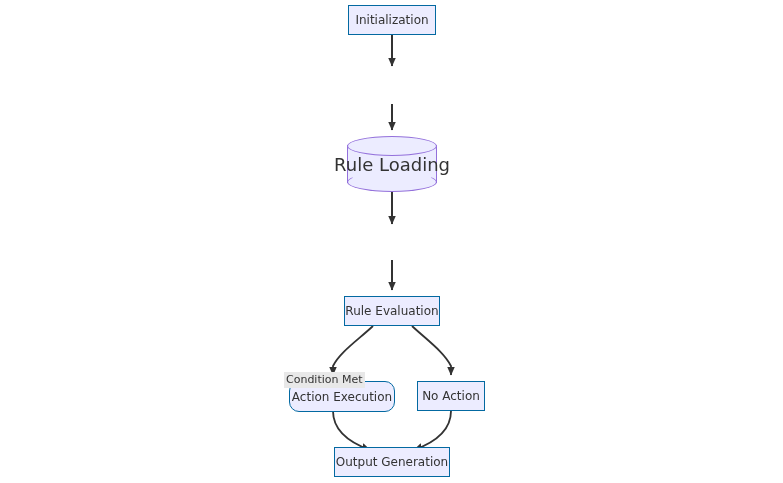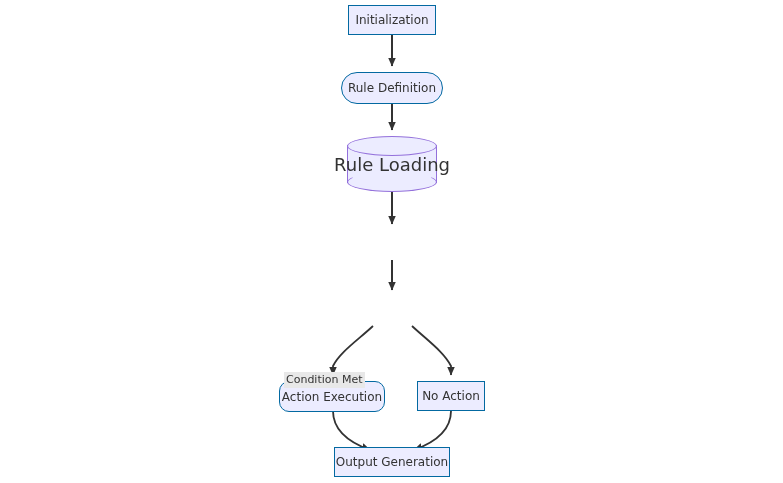--- a/index.html
+++ b/index.html
@@ -133,34 +133,34 @@
 
     <path d="M333,411 C333,430 348,442 370,450" stroke="#333333" stroke-width="1.8" fill="none" marker-end="url(#arrowhead)"></path>
 
     <path d="M451,411 C451,430 436,442 414,450" stroke="#333333" stroke-width="1.8" fill="none" marker-end="url(#arrowhead)"></path>
   </svg>
 
   <div class="node node-rect" style="left:348px; top:5px; width:88px; height:30px;">
     <span>Initialization</span>
   </div>
 
-  <div class="node node-stadium" style="left:341px; top:72px; width:102px; height:32px;">
-    <span>Rule Definition</span>
-  </div>
 
   <div class="node-cylinder" style="left:347px; top:136px; width:90px; height:56px;">
     <div class="cyl-body"></div>
     <div class="cyl-bottom"></div>
     <div class="cyl-top"></div>
     <div class="cyl-label">Rule Loading</div>
   </div>
 
 
+  <div class="node node-rect" style="left:344px; top:296px; width:96px; height:30px;">
+    <span>Rule Evaluation</span>
+  </div>
 
-  <div class="node node-rect" style="left:279px; top:381px; width:106px; height:31px;border-radius:10px;">
+  <div class="node node-rect" style="left:289px; top:381px; width:106px; height:31px;border-radius:10px;">
     <span>Action Execution</span>
   </div>
 
   <div class="node node-rect" style="left:417px; top:381px; width:68px; height:30px;">
     <span>No Action</span>
   </div>
 
   <div class="node node-rect" style="left:334px; top:447px; width:116px; height:30px;">
     <span>Output Generation</span>
   </div>

